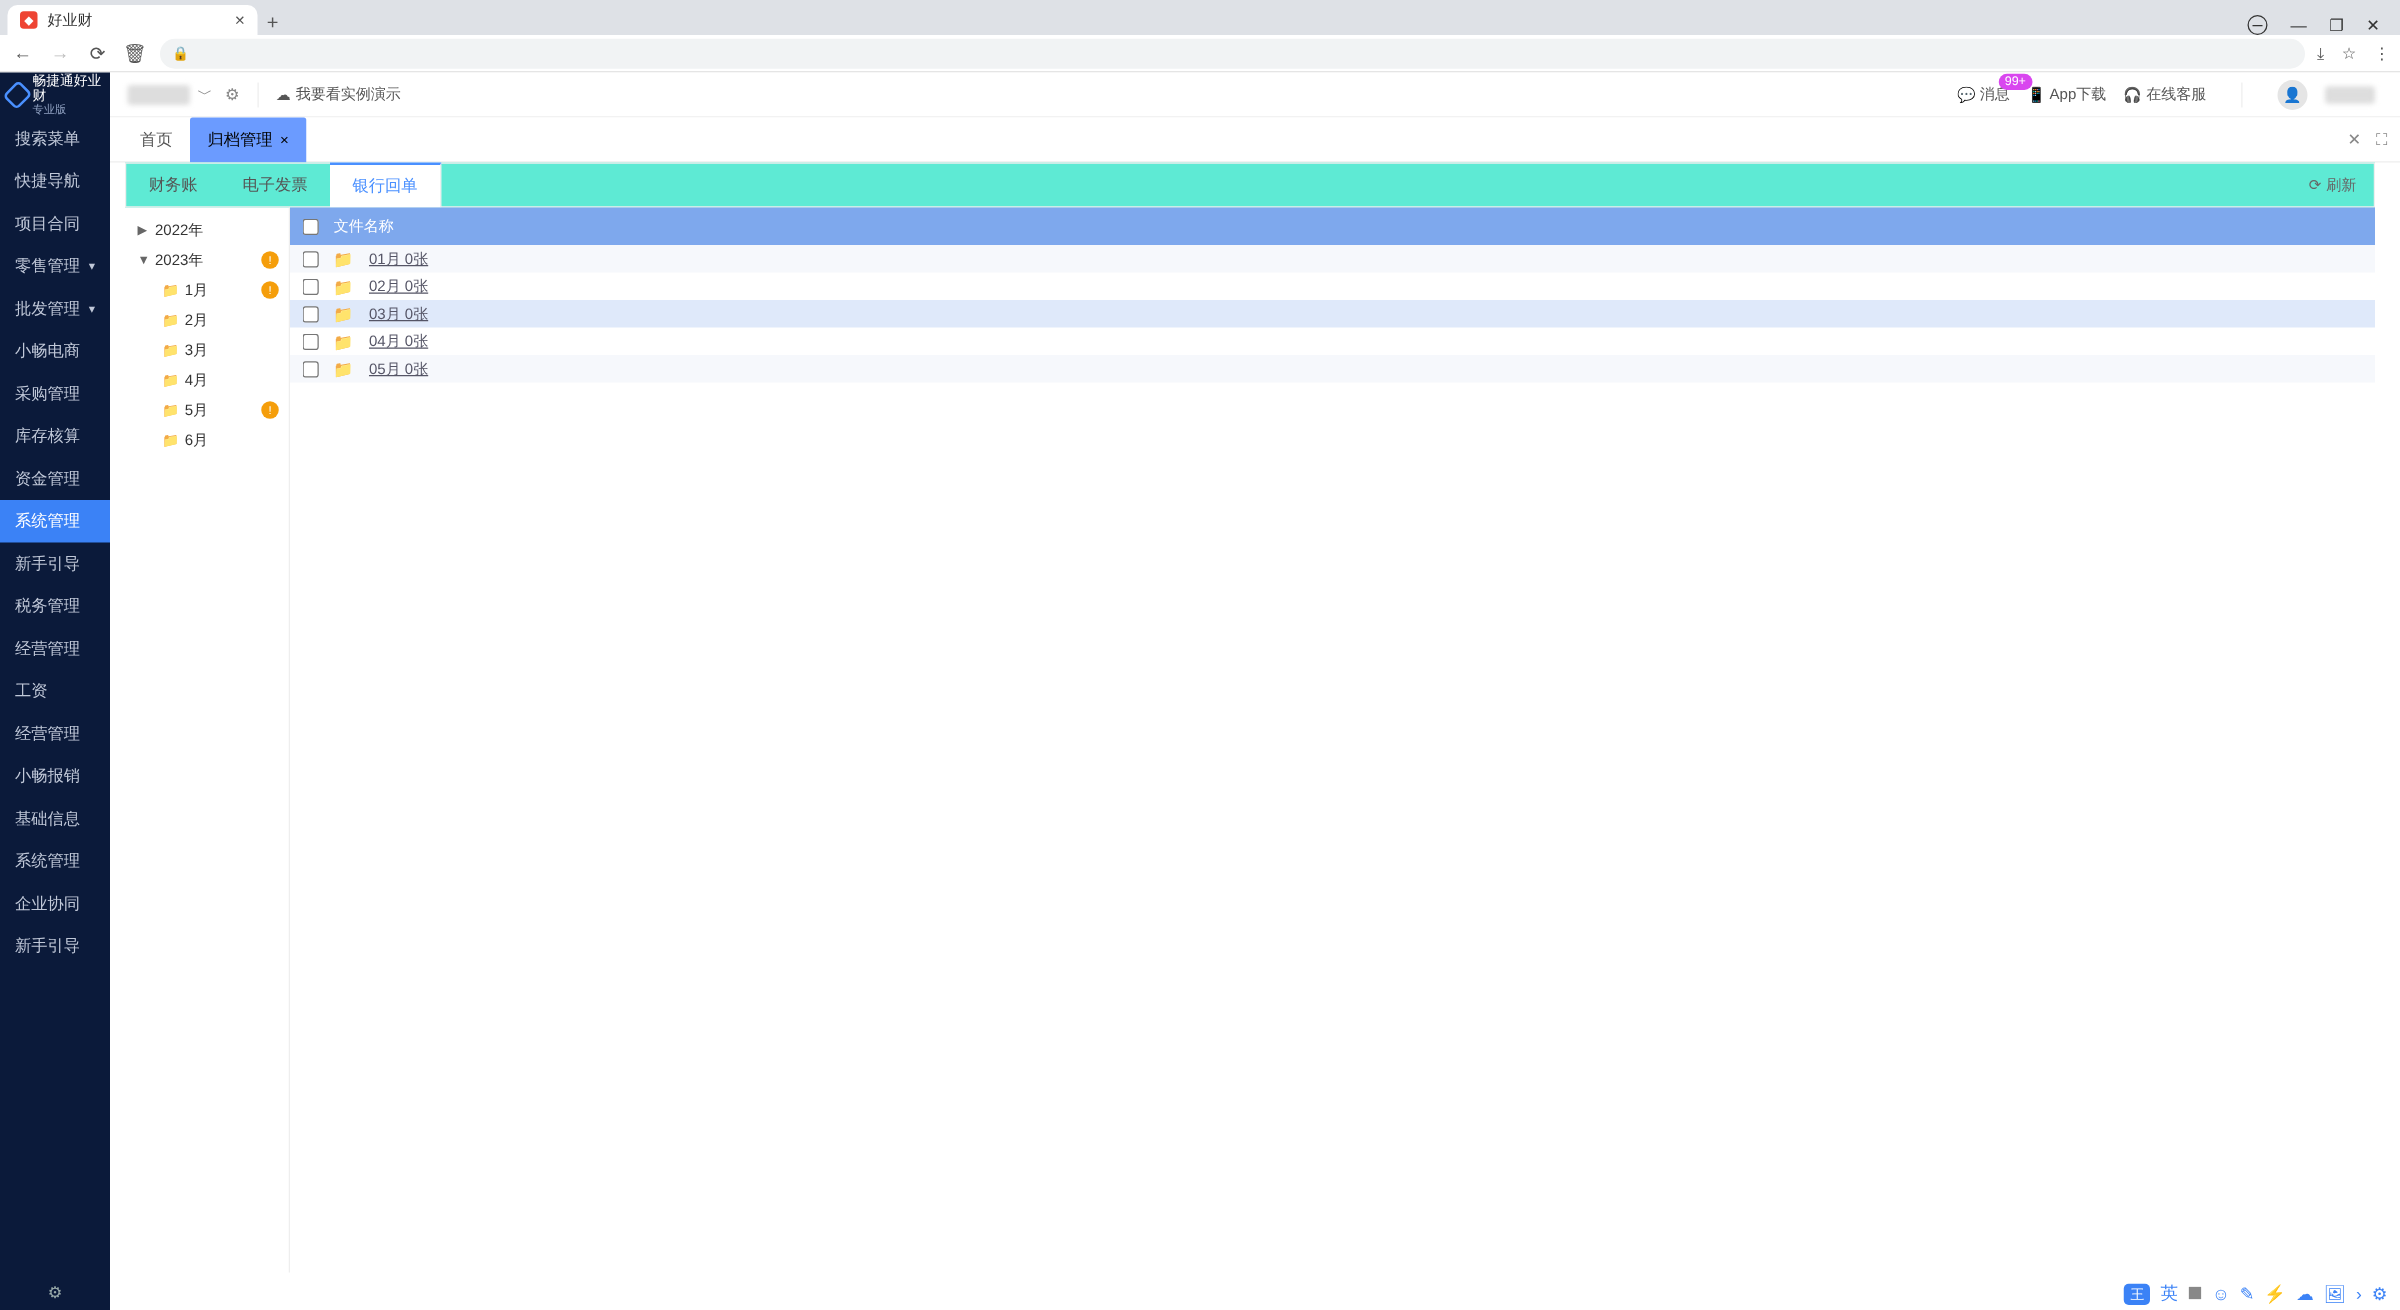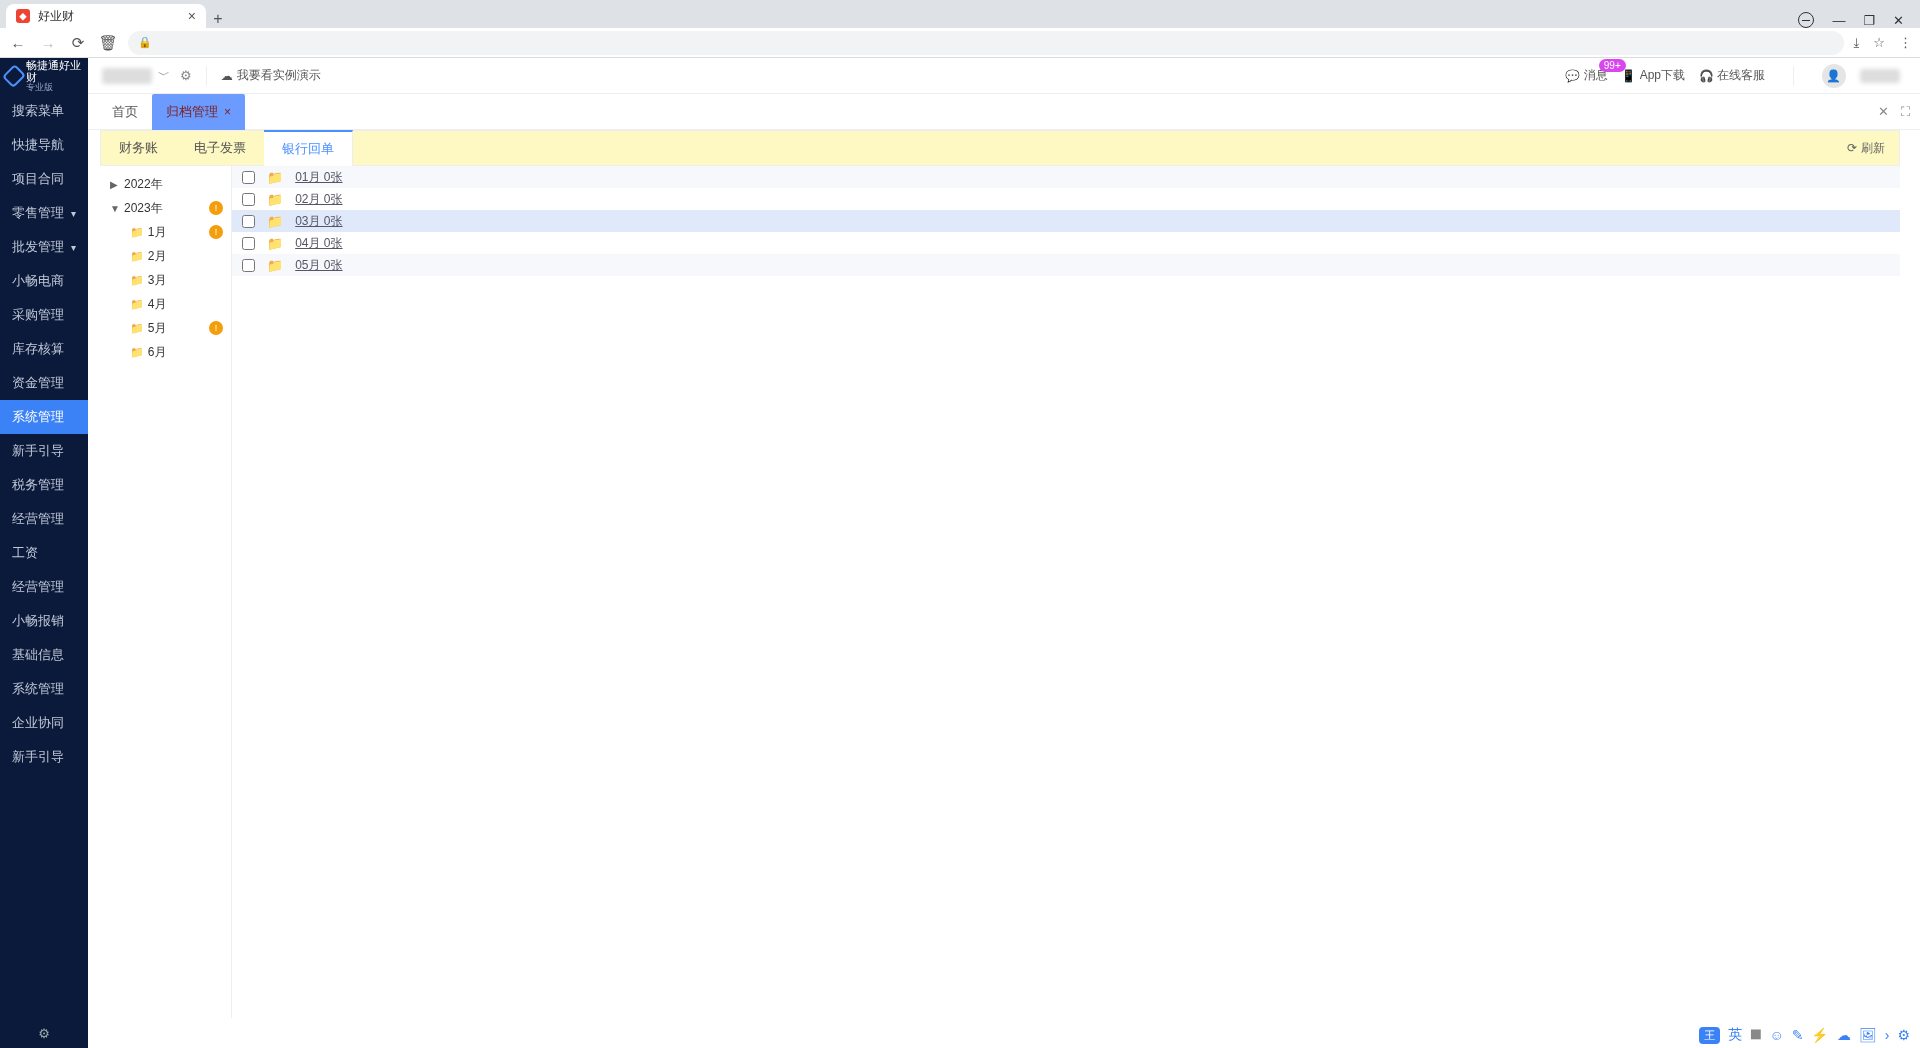--- a/index.html
+++ b/index.html
@@ -45,27 +45,27 @@
 .logo-sub { font-size: 9px; color: #8fa0c0; }
 .side-items { flex: 1; overflow-y: auto; }
 .side-item { height: 34px; display: flex; align-items: center; padding: 0 12px; font-size: 13px; cursor: pointer; justify-content: space-between; }
 .side-item.active { background: #3b82f6; color: #fff; }
 .side-item .caret { font-size: 10px; }
 .side-footer { height: 30px; display: flex; align-items: center; justify-content: center; color: #9aa; cursor: pointer; }
 
 
 .page-tabs { position: absolute; top: 94px; left: 88px; right: 0; height: 36px; background: #fff; border-bottom: 1px solid #eee; display: flex; align-items: center; padding: 0 10px; text-align: center; }
 .page-tab { padding: 0 14px; height: 36px; display: flex; align-items: center; font-size: 13px; color: #555; cursor: pointer; gap: 6px; }
-.page-tab.active { background: #6b9bff; color: #7f1d1d; border-radius: 2px 2px 0 0; }
+.page-tab.active { background: #6b9bff; color: #000000; border-radius: 2px 2px 0 0; }
 .page-tab .x { font-size: 12px; }
 .tabrow-right { margin-left: auto; display: flex; gap: 12px; color: #888; }
 .tabrow-right span { cursor: pointer; }
 
 
-.sub-tabs { position: absolute; top: 130px; left: 100px; right: 20px; height: 36px; background: #fef9c3; border: 1px solid #eee; display: flex; align-items: center; }
+.sub-tabs { position: absolute; top: 130px; left: 100px; right: 20px; height: 36px; background: #5eead4; border: 1px solid #eee; display: flex; align-items: center; }
 .sub-tab { padding: 0 18px; height: 36px; display: flex; align-items: center; font-size: 13px; color: #555; cursor: pointer; }
 .sub-tab.active { background: #fff; color: #4a90ff; border-top: 2px solid #4a90ff; border-right: 1px solid #eee; margin-top: -1px; }
 .refresh-btn { margin-left: auto; margin-right: 14px; display: flex; align-items: center; gap: 4px; color: #666; cursor: pointer; font-size: 12px; }
 
 
 .content { position: absolute; top: 166px; left: 100px; right: 20px; bottom: 30px; display: flex; }
 .tree-panel { width: 132px; border-right: 1px solid #eee; padding-top: 6px; }
 .tree-node { display: flex; align-items: center; height: 24px; font-size: 12px; cursor: pointer; padding-left: 10px; gap: 4px; }
 .tree-caret { width: 10px; font-size: 10px; color: #666; }
 .tree-node .dot { margin-left: auto; margin-right: 8px; width: 14px; height: 14px; background: #f59e0b; border-radius: 50%; color: #fff; font-size: 9px; display: flex; align-items: center; justify-content: center; }
@@ -289,20 +289,24 @@
           <span>5月</span>
           <span class="dot">!</span>
         </div>
         <div class="tree-node tree-child">
           <span class="folder-icon-s">📁</span>
           <span>6月</span>
         </div>
       </div>
   </div>
   <div class="table-panel">
+    <div class="table-header">
+      <input type="checkbox" style="">
+      <span>文件名称</span>
+    </div>
     <div id="table-body">
         <div class="table-row">
           <input type="checkbox" style="">
           <span class="folder-ic">📁</span>
           <span class="file-link">01月  0张</span>
         </div>
         <div class="table-row">
           <input type="checkbox" style="">
           <span class="folder-ic">📁</span>
           <span class="file-link">02月  0张</span>

